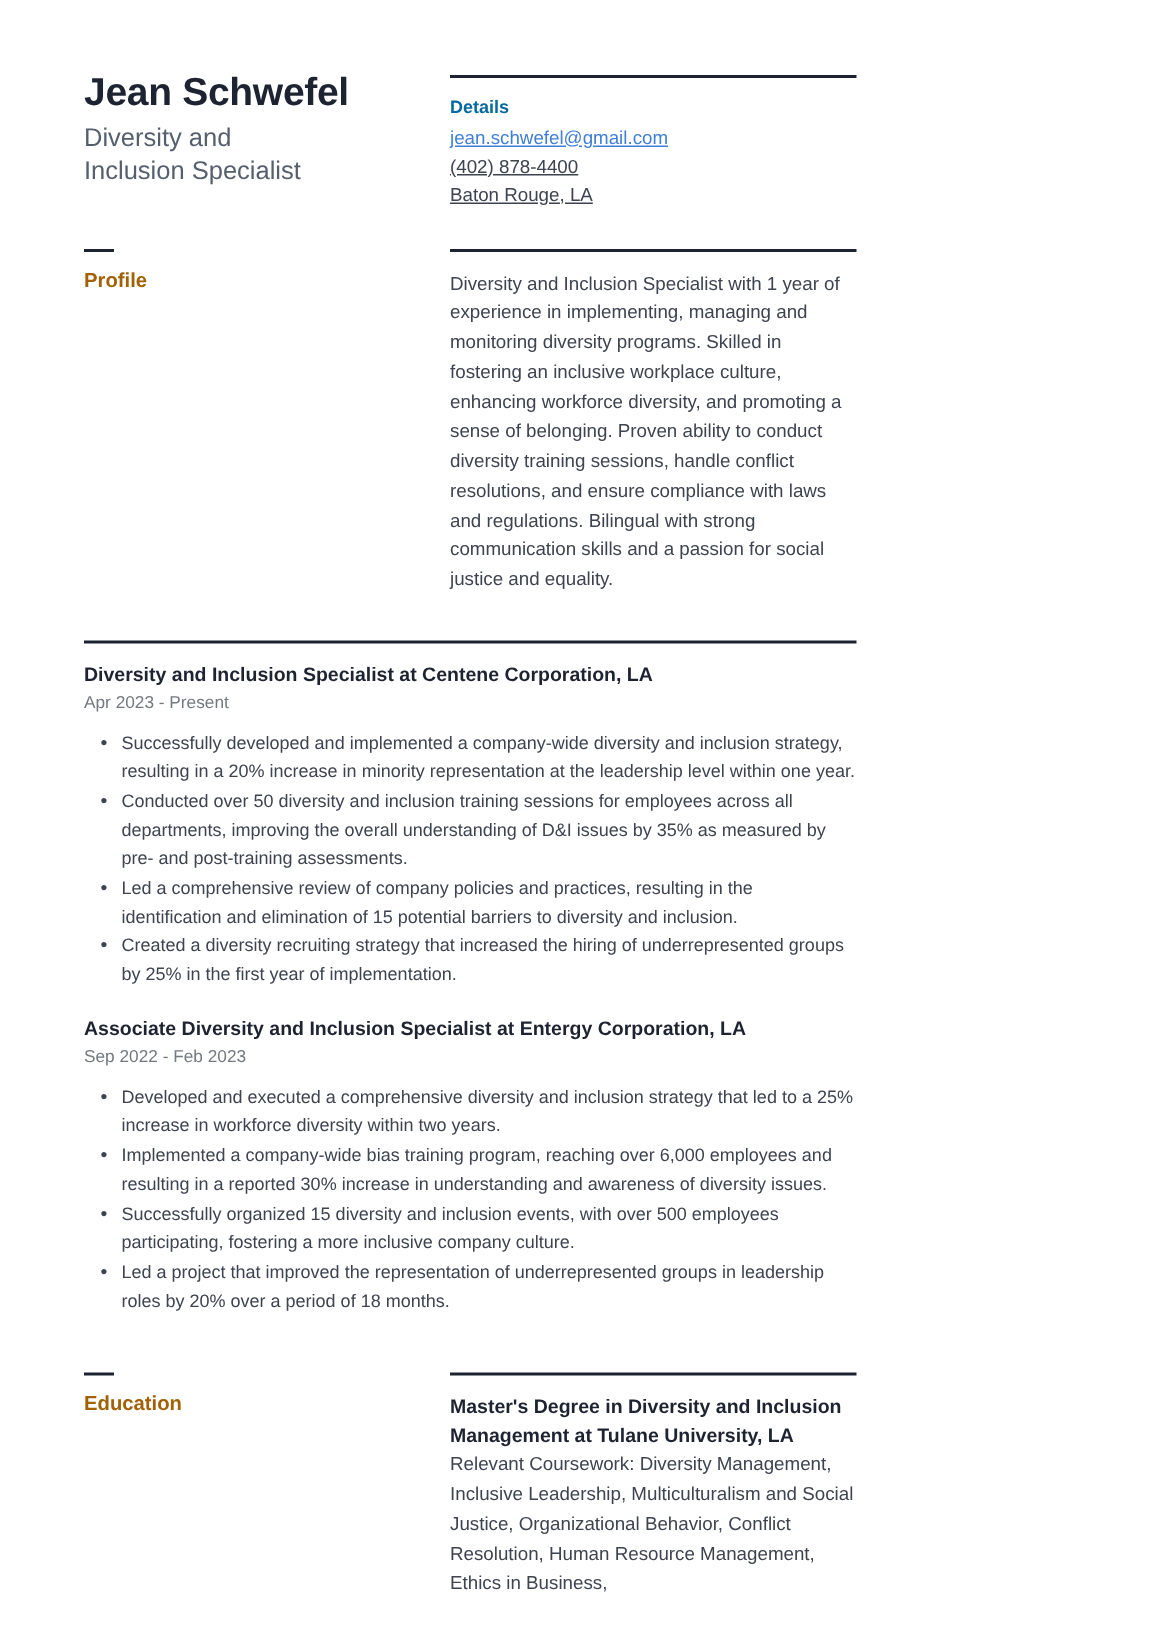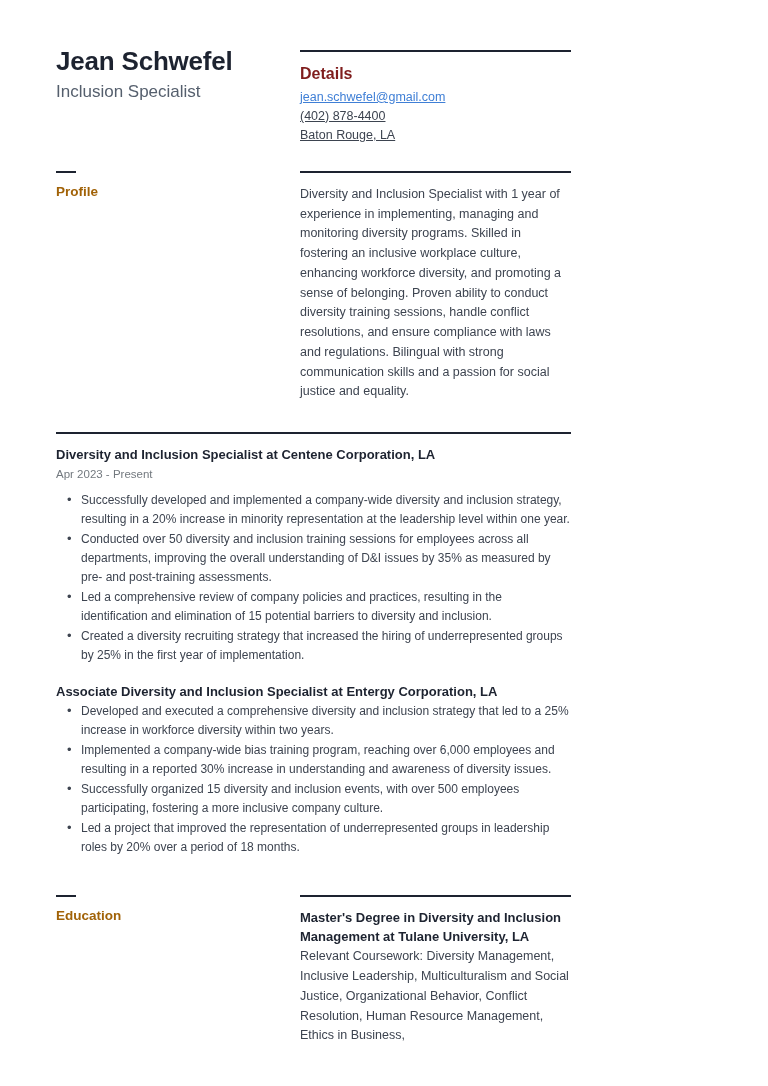--- a/index.html
+++ b/index.html
@@ -83,23 +83,23 @@
   .sec-label {
     font-size: 13.5px;
     font-weight: 700;
     color: #a16207;
     line-height: 1.2;
     margin: 0;
   }
 
   
   .details-title {
-    font-size: 16px;
-    font-weight: 700;
-    color: #7f1d1d;
+    font-size: 12px;
+    font-weight: 700;
+    color: #0369a1;
     margin: 0 0 3px 0;
     line-height: 1.3;
   }
   .detail-line {
     font-size: 12.5px;
     line-height: 1.52;
     color: #3d4450;
     text-decoration: underline;
   }
   .detail-link {
@@ -170,20 +170,21 @@
 </head>
 <body>
 
 <div class="page">
 
   <div class="row header-row">
 
     <div class="col-left">
       <h1 class="name">Jean Schwefel</h1>
       <div class="job-title">
+        <div>Diversity and</div>
         <div>Inclusion Specialist</div>
       </div>
     </div>
 
     <div class="col-right">
       <div class="rule rule-top"></div>
       <div class="details-title">Details</div>
       <a class="detail-link">jean.schwefel@gmail.com</a>
       <div class="detail-line">(402) 878-4400</div>
       <div class="detail-line">Baton Rouge, LA</div>
@@ -211,20 +212,21 @@
         <ul class="bullets">
           <li>Successfully developed and implemented a company-wide diversity and inclusion strategy, resulting in a 20% increase in minority representation at the leadership level within one year.</li>
           <li>Conducted over 50 diversity and inclusion training sessions for employees across all departments, improving the overall understanding of D&amp;I issues by 35% as measured by pre- and post-training assessments.</li>
           <li>Led a comprehensive review of company policies and practices, resulting in the identification and elimination of 15 potential barriers to diversity and inclusion.</li>
           <li>Created a diversity recruiting strategy that increased the hiring of underrepresented groups by 25% in the first year of implementation.</li>
         </ul>
       </div>
 
       <div class="entry">
         <div class="entry-title">Associate Diversity and Inclusion Specialist at Entergy Corporation, LA</div>
+        <div class="entry-date">Sep 2022 - Feb 2023</div>
         <ul class="bullets">
           <li>Developed and executed a comprehensive diversity and inclusion strategy that led to a 25% increase in workforce diversity within two years.</li>
           <li>Implemented a company-wide bias training program, reaching over 6,000 employees and resulting in a reported 30% increase in understanding and awareness of diversity issues.</li>
           <li>Successfully organized 15 diversity and inclusion events, with over 500 employees participating, fostering a more inclusive company culture.</li>
           <li>Led a project that improved the representation of underrepresented groups in leadership roles by 20% over a period of 18 months.</li>
         </ul>
       </div>
 
     </div>
   </div>

